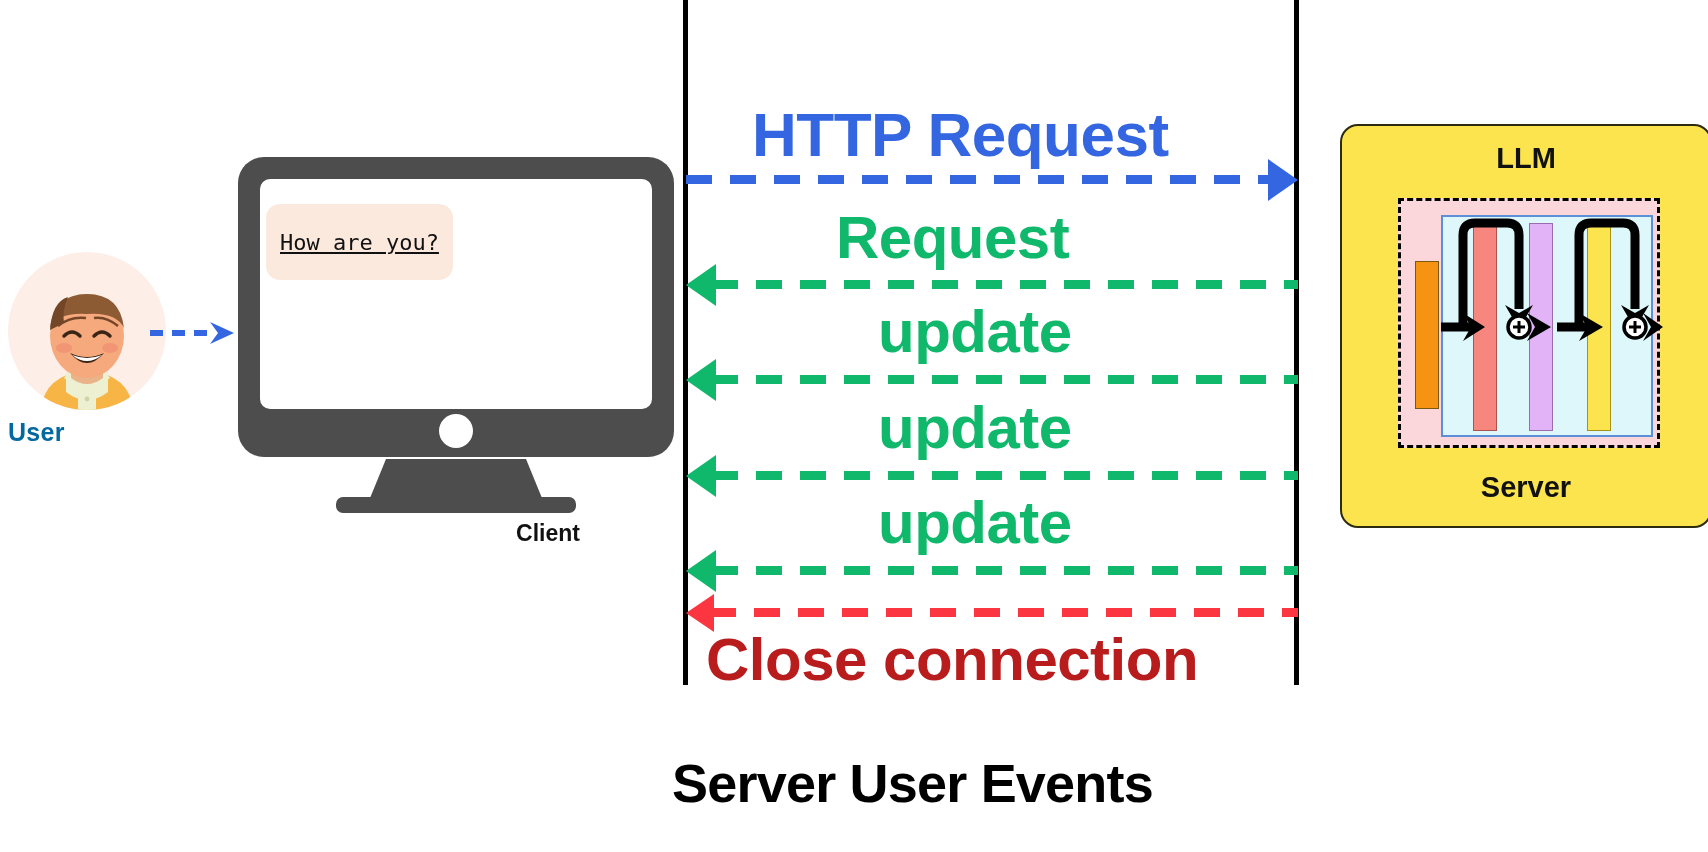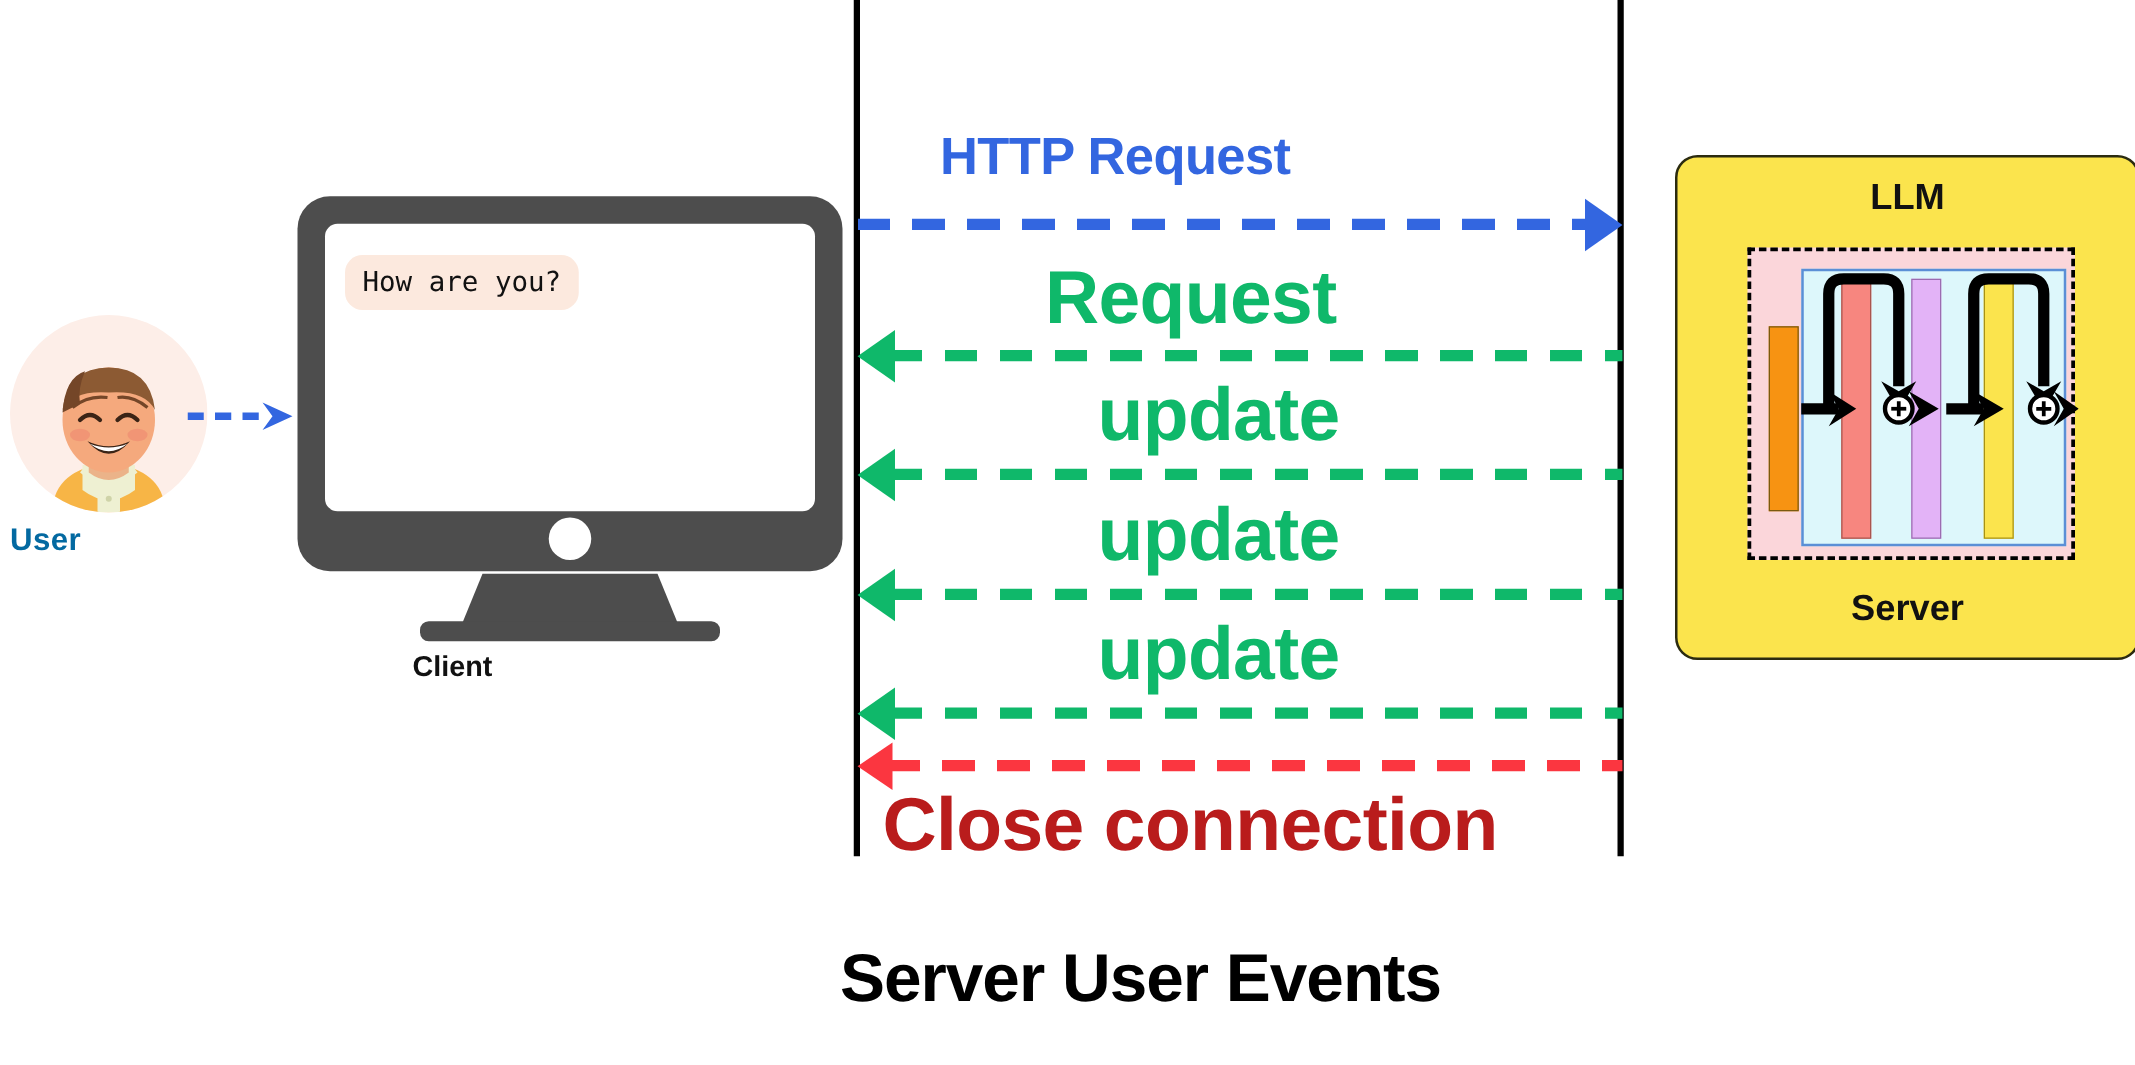--- a/index.html
+++ b/index.html
@@ -12,29 +12,29 @@
   
   #user-avatar{position:absolute;left:8px;top:252px;width:158px;height:158px;}
   #user-label{position:absolute;left:8px;top:418px;width:158px;
     font-size:25px;font-weight:bold;color:#0369a1;letter-spacing:.3px;}
 
   
   #user-to-client-arrow{position:absolute;left:150px;top:318px;width:90px;height:30px;}
 
   
   #client-monitor{position:absolute;left:236px;top:155px;width:440px;height:360px;}
-  #client-label{position:absolute;left:330px;top:520px;width:250px;text-align:left;
+  #client-label{position:absolute;left:330px;top:520px;width:250px;text-align:right;
     font-size:23px;font-weight:bold;color:#111;}
 
   .bubble{
     position:absolute;background:#fce9de;border-radius:14px;
     font-family:"DejaVu Sans Mono",monospace;font-size:22px;color:#111;
     display:flex;align-items:center;white-space:nowrap;
   }
-  #bubble-user{left:276px;top:204px;height:44px;padding:0 14px;}
+  #bubble-user{left:266px;top:204px;height:44px;padding:16px 14px;text-decoration:underline;}
   #bubble-bot{left:345px;top:290px;height:44px;padding:0 16px;}
 
   
   .lifeline{position:absolute;width:5px;background:#000;}
   #lifeline-client{left:683px;top:0px;height:685px;}
   #lifeline-server{left:1294px;top:0px;height:685px;}
   .msg-label{
     position:absolute;white-space:nowrap;font-weight:bold;
     line-height:1;letter-spacing:-.5px;
   }
@@ -130,21 +130,21 @@
     </svg>
   </div>
 
   <div class="bubble" id="bubble-user">How are you?</div>
 
   <div id="client-label">Client</div>
 
   <div class="lifeline" id="lifeline-client"></div>
   <div class="lifeline" id="lifeline-server"></div>
 
-  <div class="msg-label" style="left:752px;top:104px;font-size:42px;color:#3366e0;">HTTP Request</div>
+  <div class="msg-label" style="left:752px;top:104px;font-size:62px;color:#3366e0;">HTTP Request</div>
   <div class="dash blue" style="left:686px;top:175px;width:596px;"></div>
   <div class="arrowhead right-blue" style="left:1268px;top:159px;"></div>
 
   <div class="msg-label" style="left:836px;top:208px;font-size:60px;color:#0fb86a;">Request</div>
   <div class="dash green" style="left:712px;top:280px;width:586px;"></div>
   <div class="arrowhead left-green" style="left:686px;top:264px;"></div>
 
   <div class="msg-label" style="left:878px;top:302px;font-size:60px;color:#0fb86a;">update</div>
   <div class="dash green" style="left:712px;top:375px;width:586px;"></div>
   <div class="arrowhead left-green" style="left:686px;top:359px;"></div>

